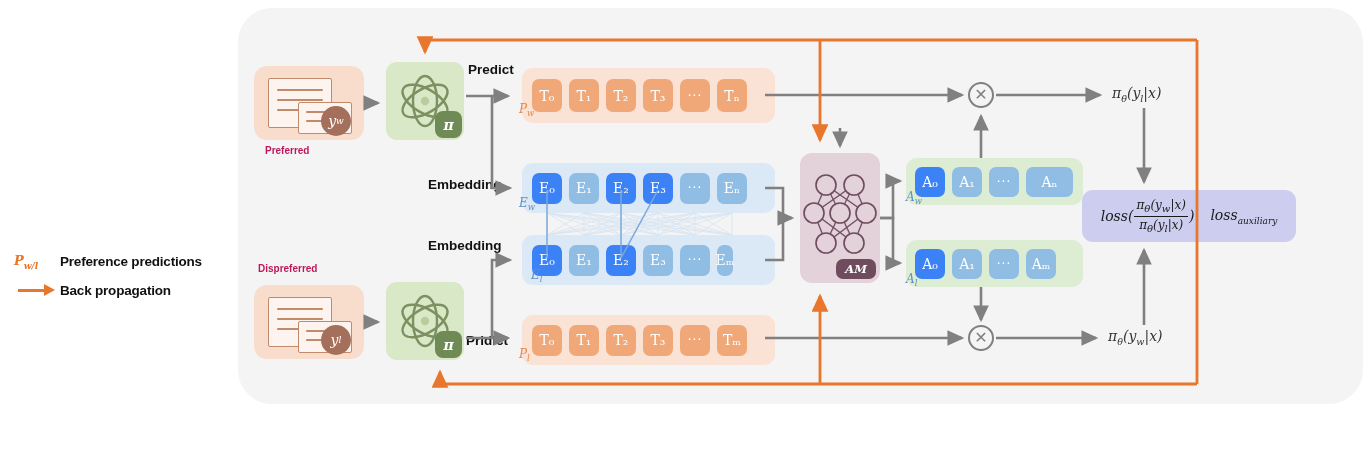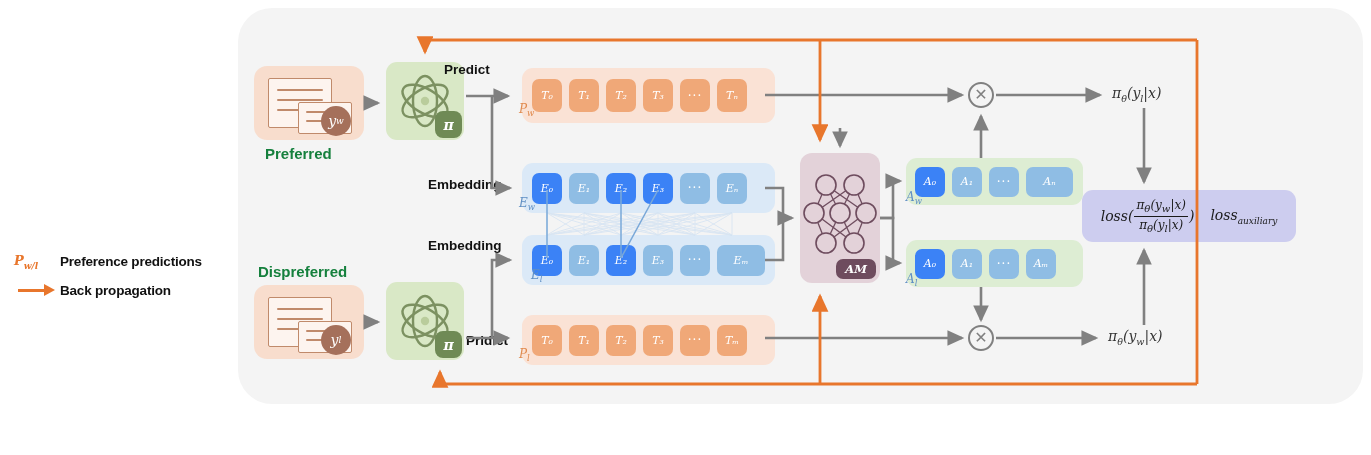--- a/index.html
+++ b/index.html
@@ -22,32 +22,32 @@
 
   .node{position:absolute;box-sizing:border-box;}
 
   
   .doccard{background:#f8ddcd;border-radius:13px;}
   .docpage{position:absolute;background:#fdf4ef;border:1.6px solid #c08a6b;border-radius:2px;}
   .docline{position:absolute;height:2px;background:#c08a6b;border-radius:1px;}
   .ybadge{position:absolute;border-radius:50%;background:#a5705b;color:#fff;display:flex;align-items:center;justify-content:center;font-family:"DejaVu Serif",serif;font-style:italic;font-size:14px;}
   .ybadge sub{font-size:9px;}
 
-  .caption{position:absolute;font-size:15px;font-weight:bold;color:#15803d;white-space:nowrap;}
+  .caption{position:absolute;font-size:10px;font-weight:bold;color:#be185d;white-space:nowrap;}
 
   
   .modelbox{background:#d9e8c6;border-radius:11px;position:absolute;}
   .pibadge{position:absolute;right:2px;bottom:2px;width:27px;height:27px;background:#6f8a55;border-radius:8px;color:#fff;display:flex;align-items:center;justify-content:center;font-family:"DejaVu Serif",serif;font-style:italic;font-size:14px;font-weight:bold;}
 
   
   .strip{position:absolute;border-radius:11px;display:flex;align-items:center;}
   .strip-orange{background:#fae2d5;}
   .strip-blue{background:#dbe9f7;}
   .strip-green{background:#ddedd3;}
-  .tok{border-radius:7px;display:flex;align-items:center;justify-content:center;font-family:"DejaVu Serif",serif;font-style:italic;color:#fff;font-size:11px;}
+  .tok{border-radius:7px;display:flex;align-items:center;justify-content:center;font-family:"DejaVu Serif",serif;color:#fff;font-size:14px;}
   .tok-o{background:#f0a878;}
   .tok-b{background:#8fbde4;}
   .tok-bl{background:#3b82f6;}
   .tok-dots{color:#fff;font-style:normal;letter-spacing:1px;font-size:12px;}
 
   .striplabel{position:absolute;font-family:"DejaVu Serif",serif;font-style:italic;font-size:12px;white-space:nowrap;}
   .striplabel sub{font-size:8.5px;}
   .lbl-orange{color:#e08a4e;}
   .lbl-blue{color:#5f8fc4;}
 
@@ -138,21 +138,21 @@
     <div class="tok tok-b" style="width:30px;height:31px;">Eₙ</div>
   </div>
   <div class="striplabel lbl-blue" style="left:519px;top:196px;">E<sub>w</sub></div>
 
   <div class="strip strip-blue" style="left:522px;top:235px;width:243px;height:50px;padding-left:10px;gap:7px;">
     <div class="tok tok-bl" style="width:30px;height:31px;">E₀</div>
     <div class="tok tok-b" style="width:30px;height:31px;">E₁</div>
     <div class="tok tok-bl" style="width:30px;height:31px;">E₂</div>
     <div class="tok tok-b" style="width:30px;height:31px;">E₃</div>
     <div class="tok tok-b tok-dots" style="width:30px;height:31px;">···</div>
-    <div class="tok tok-b" style="width:48px;height:31px;">Eₘ</div>
+    <div class="tok tok-b" style="width:16px;height:31px;">Eₘ</div>
   </div>
   <div class="striplabel lbl-blue" style="left:519px;top:268px;margin-left:12px;">E<sub>l</sub></div>
 
   <div class="caption" style="left:258px;top:263px;">Dispreferred</div>
   <div class="node doccard" style="left:254px;top:285px;width:110px;height:74px;">
     <div class="docpage" style="left:14px;top:12px;width:62px;height:48px;">
       <div class="docline" style="left:8px;top:10px;width:46px;"></div>
       <div class="docline" style="left:8px;top:20px;width:46px;"></div>
       <div class="docline" style="left:8px;top:30px;width:46px;"></div>
     </div>
@@ -241,21 +241,21 @@
       <span>loss(</span>
       <span class="frac">
         <span class="num">π<sub>θ</sub>(y<sub>w</sub>|x)</span>
         <span class="den">π<sub>θ</sub>(y<sub>l</sub>|x)</span>
       </span>
       <span>)</span>
     </span>
     <span class="lossaux">loss<sub>auxiliary</sub></span>
   </div>
 
-  <div class="flowlabel" style="left:444px;top:62px;">Predict</div>
+  <div class="flowlabel" style="left:468px;top:62px;">Predict</div>
   <div class="flowlabel" style="left:428px;top:177px;">Embedding</div>
   <div class="flowlabel" style="left:428px;top:238px;">Embedding</div>
   <div class="flowlabel" style="left:466px;top:333px;">Pridict</div>
 
   <svg class="wires" viewBox="0 0 1371 455">
     <defs>
       <marker id="ga" markerWidth="7" markerHeight="7" refX="5.6" refY="3" orient="auto">
         <path d="M0,0 L6.5,3 L0,6 z" fill="#808080"></path>
       </marker>
       <marker id="oa" markerWidth="7" markerHeight="7" refX="5.6" refY="3" orient="auto">

